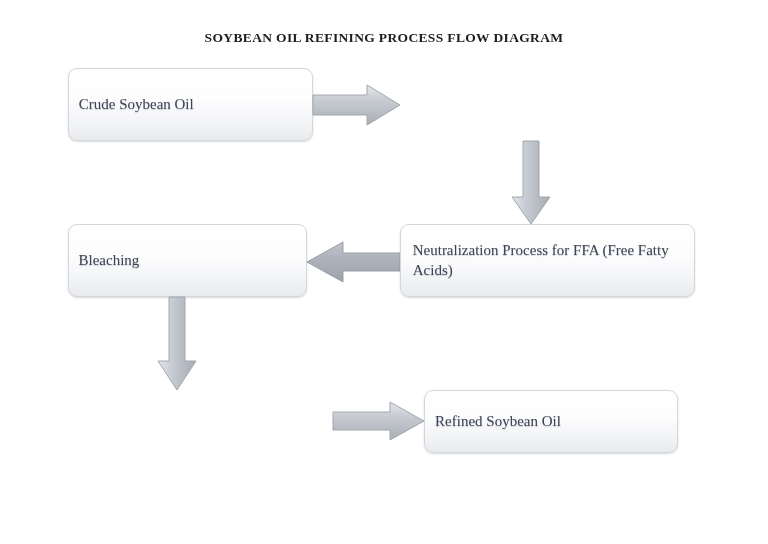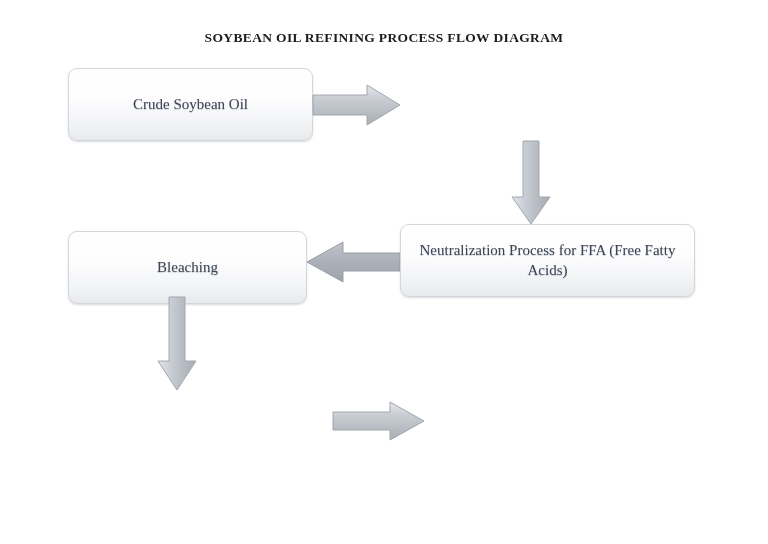--- a/index.html
+++ b/index.html
@@ -47,36 +47,35 @@
     background: linear-gradient(to bottom,
                 #ffffff 0%,
                 #fdfdfe 42%,
                 #f4f5f7 72%,
                 #e9eaed 100%);
     box-shadow: 0 1px 2px rgba(120,125,135,0.28),
                 inset 0 1px 0 rgba(255,255,255,0.95);
     display: flex;
     align-items: center;
     justify-content: center;
-    text-align: center;
   }
   .node-label {
     display: block;
     width: 92%;
     font-family: "Liberation Serif", "DejaVu Serif", serif;
     font-size: 15px;
     line-height: 1.32;
     color: #3c4453;
     text-shadow: 0 1px 1px rgba(190,195,205,0.85);
   }
 
   .box-crude         { left: 68px;  top: 68px;  width: 245px; height: 73px; }
   .box-degumming     { left: 400px; top: 68px;  width: 295px; height: 73px; }
   .box-neutralization{ left: 400px; top: 224px; width: 295px; height: 73px; }
-  .box-bleaching     { left: 68px;  top: 224px; width: 239px; height: 73px; margin-top: 7px; }
+  .box-bleaching     { left: 68px;  top: 224px; width: 239px; height: 73px; }
   .box-deodorization { left: 63px;  top: 390px; width: 259px; height: 63px; }
   .box-refined       { left: 424px; top: 390px; width: 254px; height: 63px; }
 
   
   .arrow {
     position: absolute;
   }
   .arrow svg { display: block; width: 100%; height: 100%; overflow: visible; }
 
   .arrow-h-1  { left: 313px; top: 85px;  width: 87px;  height: 40px; }
@@ -164,14 +163,17 @@
         <linearGradient id="gradRight2" x1="0" y1="0" x2="0" y2="1">
           <stop offset="0%" stop-color="#e4e6ea"></stop>
           <stop offset="35%" stop-color="#c9cdd3"></stop>
           <stop offset="100%" stop-color="#a9aeb6"></stop>
         </linearGradient>
       </defs>
       <polygon points="0,10 57,10 57,0 91,19 57,38 57,28 0,28" fill="url(#gradRight2)" stroke="#a1a6ae" stroke-width="1"></polygon>
     </svg>
   </div>
 
+  <div class="node-box box-refined">
+    <span class="node-label">Refined Soybean Oil</span>
+  </div>
 
 </div>
 
 </body></html>

